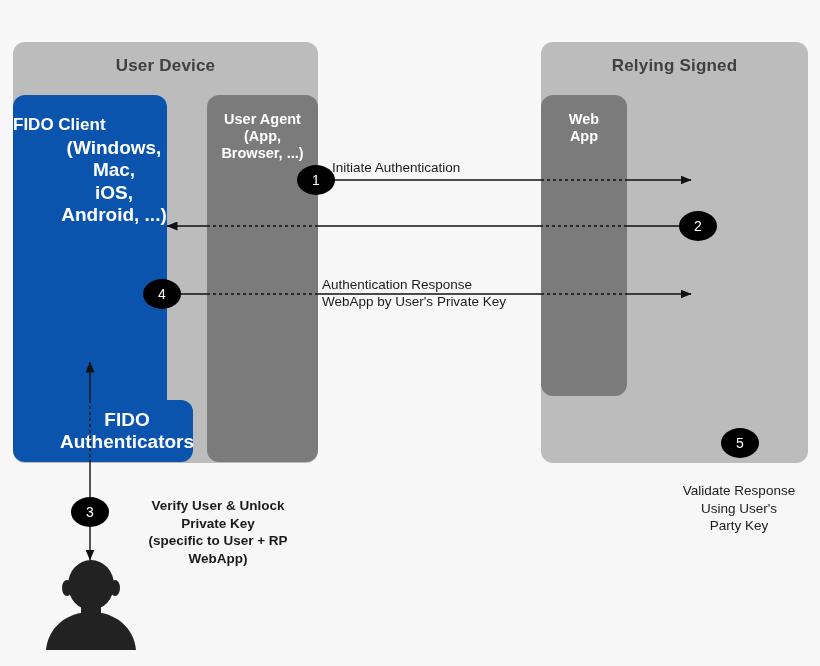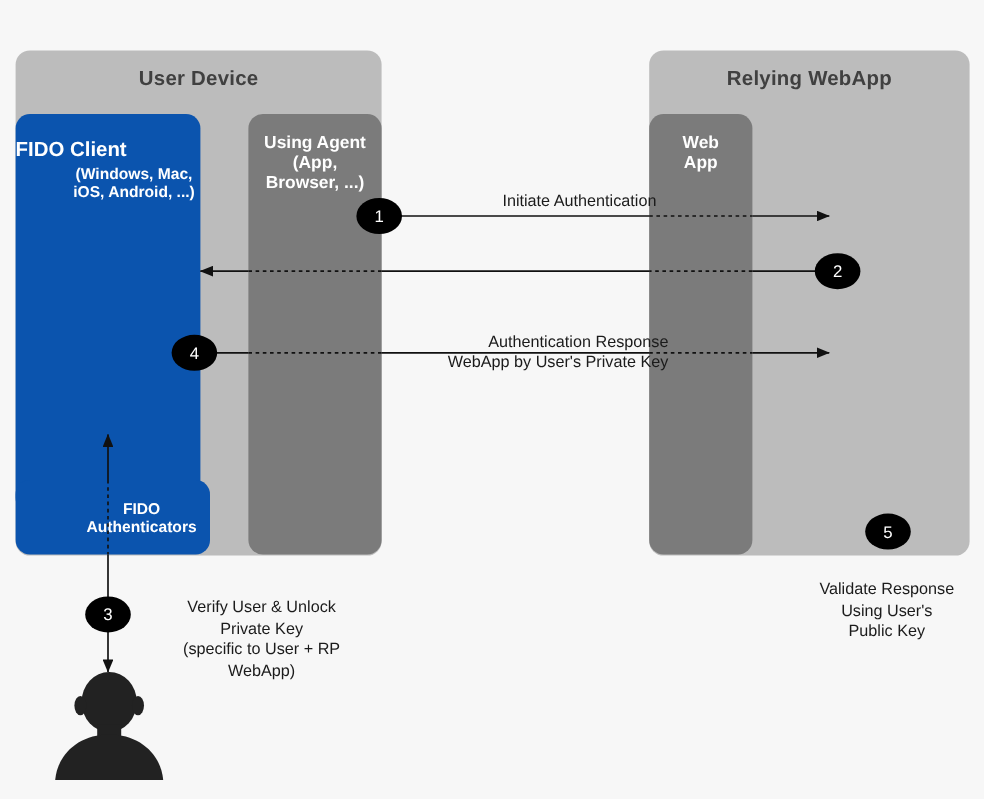--- a/index.html
+++ b/index.html
@@ -59,30 +59,30 @@
   }
   .lbl-lg {
     font-size: 17px;
     font-weight: bold;
   }
   .lbl-md {
     font-size: 14.5px;
     font-weight: bold;
   }
   .lbl-sm {
-    font-size: 13px;
+    font-size: 19px;
     font-weight: bold;
     padding-left: 48px;
   }
   
   .flow-label {
     position: absolute;
     font-size: 13.5px;
     color: #1b1b1b;
-    text-align: right;
+    text-align: left;
     line-height: 1.28;
     white-space: pre-line;
   }
   .note-label {
     position: absolute;
     font-size: 13.5px;
     color: #1b1b1b;
     text-align: center;
     line-height: 1.3;
     white-space: pre-line;
@@ -125,34 +125,34 @@
     <div class="panel-title" style="margin-top:14px;">User Device</div>
   </div>
 
   <div class="box blue-box" style="left:13px; top:95px; width:154px; height:332px; flex-direction:column; justify-content:flex-start;">
     <div class="box-label lbl-lg" style="margin-top:20px;">FIDO Client</div>
     <div class="box-label lbl-sm" style="margin-top:2px; font-weight:bold;">(Windows, Mac,
 iOS, Android, ...)</div>
   </div>
 
   <div class="box gray-box" style="left:207px; top:95px; width:111px; height:367px;">
-    <div class="box-label lbl-md" style="margin-top:16px;">Using Agent
+    <div class="box-label lbl-md" style="margin-top:16px;">User Agent
 (App,
 Browser, ...)</div>
   </div>
 
-  <div class="box blue-box" style="left:13px; top:400px; width:162px; height:62px; align-items:center;">
+  <div class="box blue-box" style="left:13px; top:400px; width:180px; height:62px; align-items:center;">
     <div class="box-label lbl-sm">FIDO Authenticators</div>
   </div>
 
   <div class="box container-panel" style="left:541px; top:42px; width:267px; height:421px;">
-    <div class="panel-title" style="margin-top:14px;">Relying WebApp</div>
-  </div>
-
-  <div class="box gray-box" style="left:541px; top:95px; width:86px; height:367px;">
+    <div class="panel-title" style="margin-top:14px;">Relying Signed</div>
+  </div>
+
+  <div class="box gray-box" style="left:541px; top:95px; width:86px; height:301px;">
     <div class="box-label lbl-md" style="margin-top:16px;">Web
 App</div>
   </div>
 
 
   <svg class="lines" viewBox="0 0 820 666">
     <defs>
       <marker id="arrowR" markerWidth="11" markerHeight="9" refX="10.5" refY="4.5" orient="auto" markerUnits="userSpaceOnUse">
         <path d="M0,0 L11,4.5 L0,9 z" fill="#111111"></path>
       </marker>
@@ -192,28 +192,28 @@
       <line x1="90" y1="462" x2="90" y2="560" stroke="#111111" stroke-width="1.4" marker-end="url(#arrowU)"></line>
     </g>
   </svg>
 
   <div class="flow-label" style="left:332px; top:159px; width:215px;">Initiate Authentication</div>
 
 
   <div class="flow-label" style="left:322px; top:276px; width:235px;">Authentication Response
 WebApp by User's Private Key</div>
 
-  <div class="note-label" style="left:113px; top:497px; width:210px;">Verify User &amp; Unlock
+  <div class="note-label" style="left:113px; top:497px; width:210px;font-weight:bold;">Verify User &amp; Unlock
 Private Key
 (specific to User + RP
 WebApp)</div>
 
   <div class="note-label" style="left:664px; top:482px; width:150px;">Validate Response
 Using User's
-Public Key</div>
+Party Key</div>
 
   <div class="badge" style="left:297px; top:165px;">1</div>
 
   <div class="badge" style="left:679px; top:211px;">2</div>
 
   <div class="badge" style="left:71px; top:497px;">3</div>
 
   <div class="badge" style="left:143px; top:279px;">4</div>
 
   <div class="badge" style="left:721px; top:428px;">5</div>

